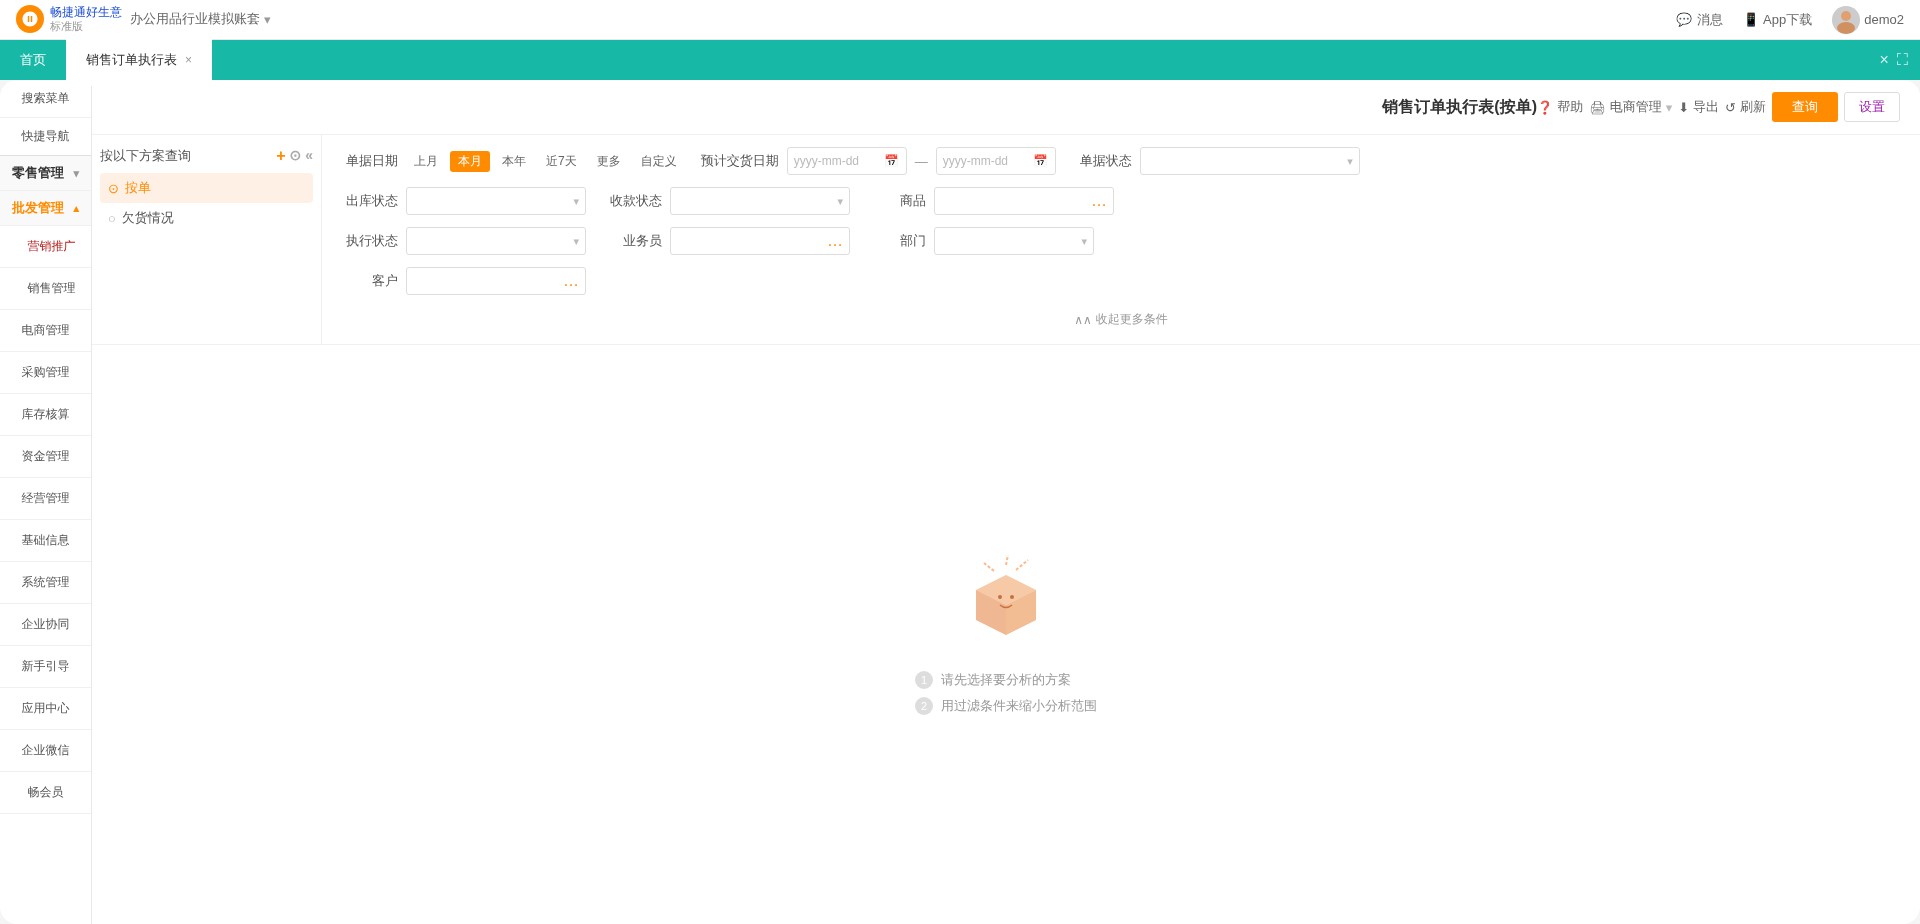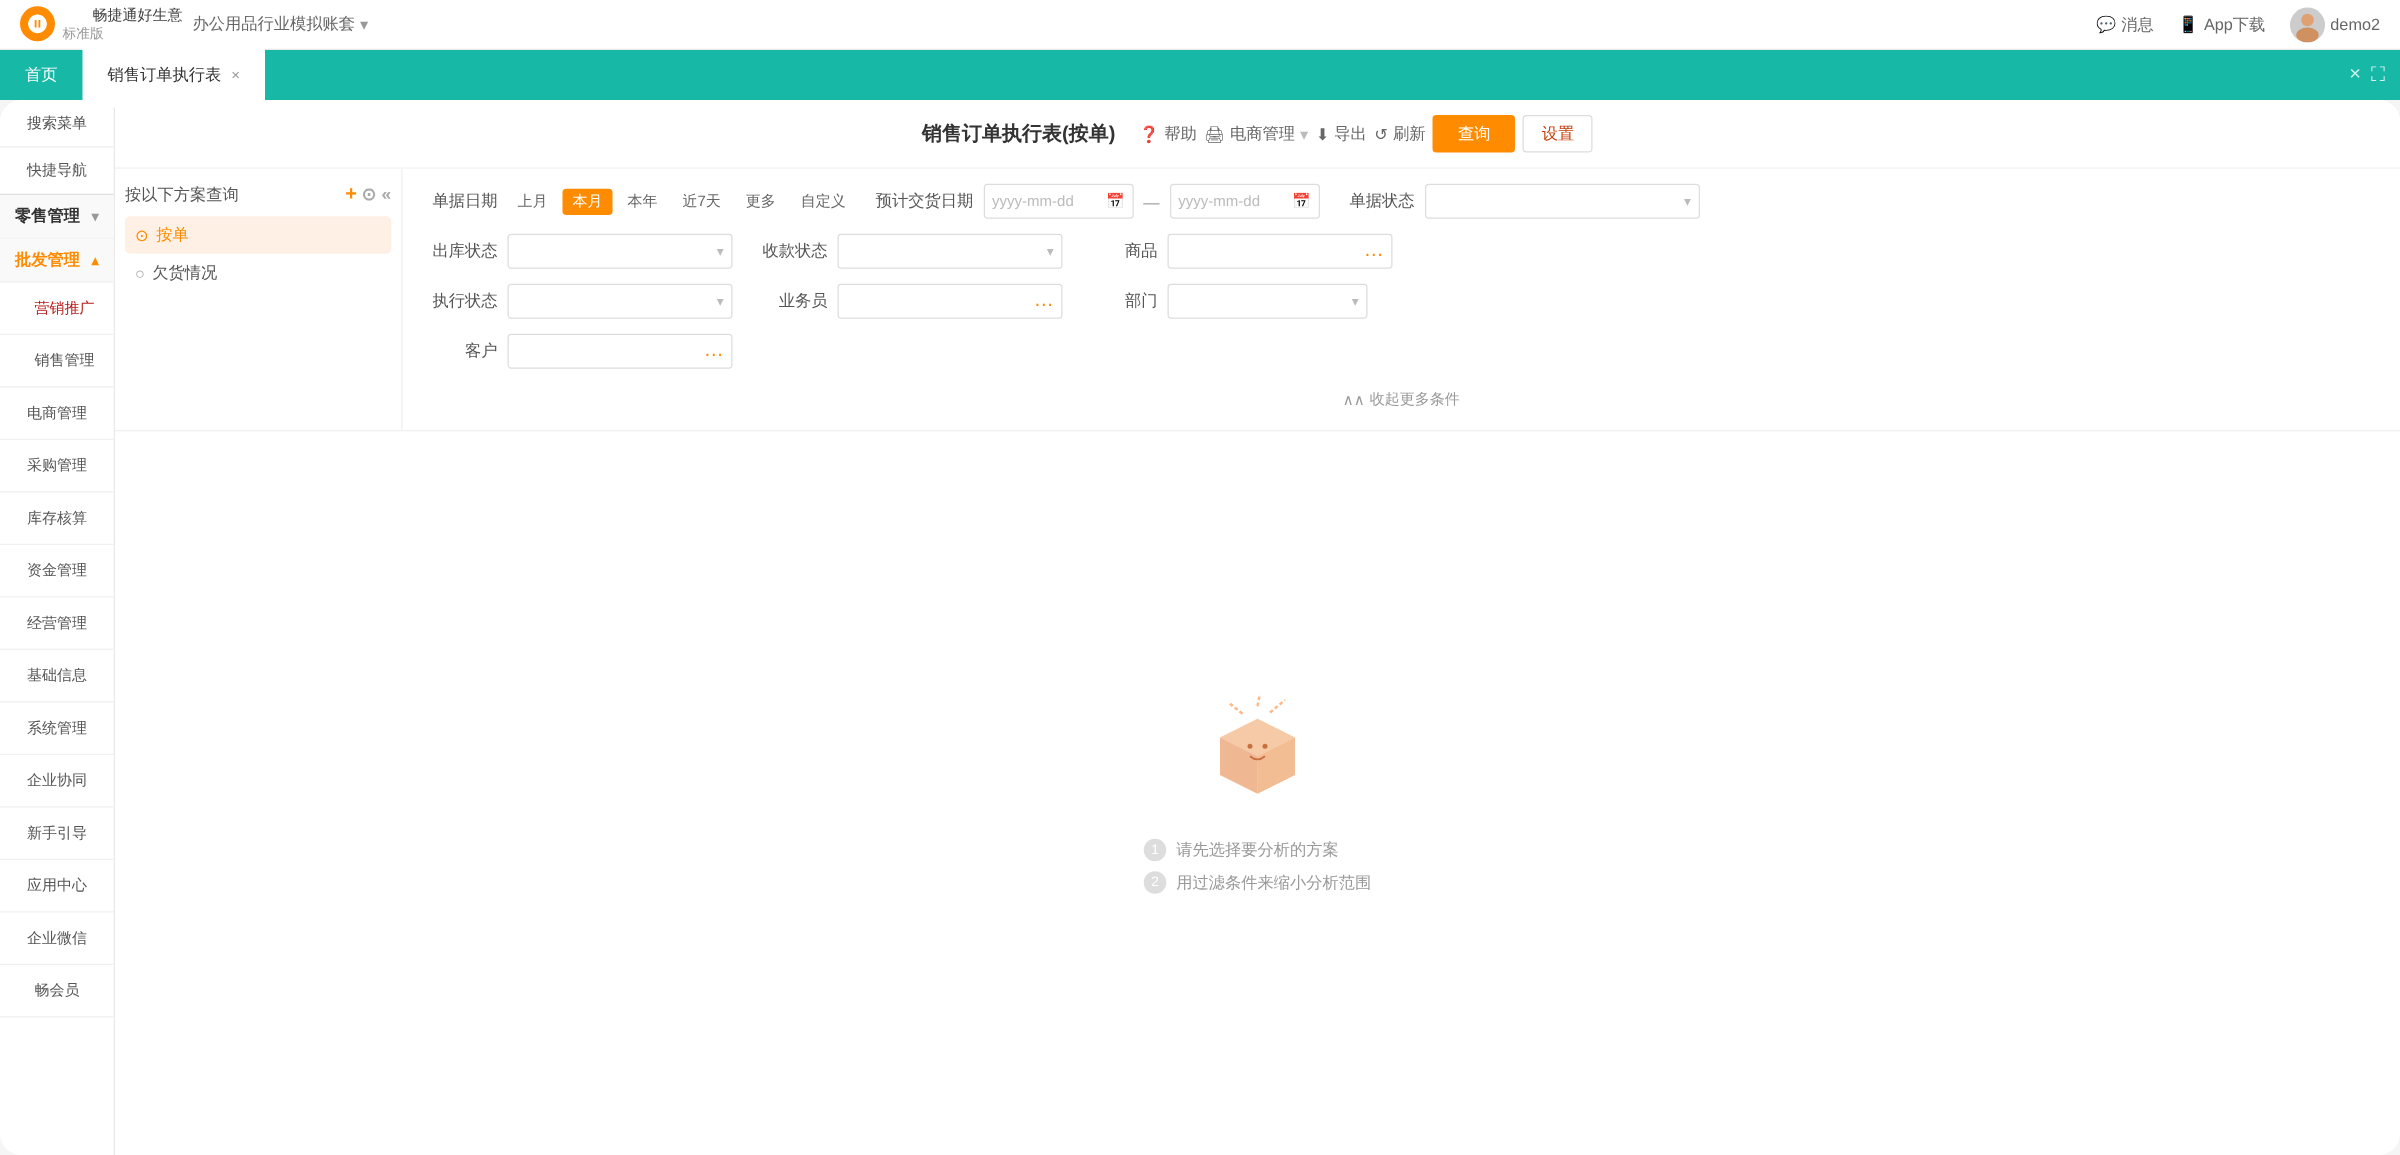--- a/index.html
+++ b/index.html
@@ -13,21 +13,21 @@
       align-items: center;
       justify-content: space-between;
       padding: 0 16px;
       border-bottom: 1px solid #e8e8e8;
       flex-shrink: 0;
     }
     .top-bar-left { display: flex; align-items: center; gap: 8px; }
     .logo-area { display: flex; align-items: center; gap: 6px; }
     .logo-icon { width: 28px; height: 28px; background: #ff8c00; border-radius: 50%; display: flex; align-items: center; justify-content: center; }
     .logo-icon svg { width: 18px; height: 18px; fill: #fff; }
-    .logo-text { font-size: 12px; color: #404040; line-height: 1.2; margin-left: 24px; }
+    .logo-text { font-size: 12px; color: #1d4ed8; line-height: 1.2; }
     .logo-subtext { font-size: 11px; color: #999; }
     .breadcrumb-area { display: flex; align-items: center; gap: 4px; font-size: 13px; color: #666; }
     .top-bar-right { display: flex; align-items: center; gap: 20px; }
     .top-action { display: flex; align-items: center; gap: 4px; font-size: 13px; color: #666; cursor: pointer; }
     .avatar { width: 28px; height: 28px; border-radius: 50%; background: #ccc; overflow: hidden; display: flex; align-items: center; justify-content: center; }
 
     
     .tab-bar {
       height: 40px;
       background: #17b8a6;
@@ -127,37 +127,36 @@
       background: #fff;
       flex: 1;
       display: flex;
       flex-direction: column;
     }
 
     
     .page-header {
       display: flex;
       align-items: center;
-      justify-content: center;
+      justify-content: flex-end;
       padding: 12px 20px;
       border-bottom: 1px solid #f0f0f0;
       background: #fff;
-      gap: 19px;
     }
     .page-title { font-size: 16px; font-weight: bold; color: #333; }
     .header-action-btn {
       display: flex; align-items: center; gap: 4px;
       font-size: 13px; color: #666; cursor: pointer; background: none; border: none;
     }
     .query-btn {
       background: #ff8c00; color: #fff; border: none;
       padding: 6px 20px; border-radius: 3px; font-size: 13px; cursor: pointer;
     }
     .settings-btn {
-      border: 1px solid #ddd; color: #c2410c; background: #fff;
+      border: 1px solid #ddd; color: #a21caf; background: #fff;
       padding: 5px 14px; border-radius: 3px; font-size: 13px; cursor: pointer;
     }
 
     
     .filter-panel {
       display: flex;
       background: #fff;
       padding: 0;
       border-bottom: 1px solid #f0f0f0;
     }

